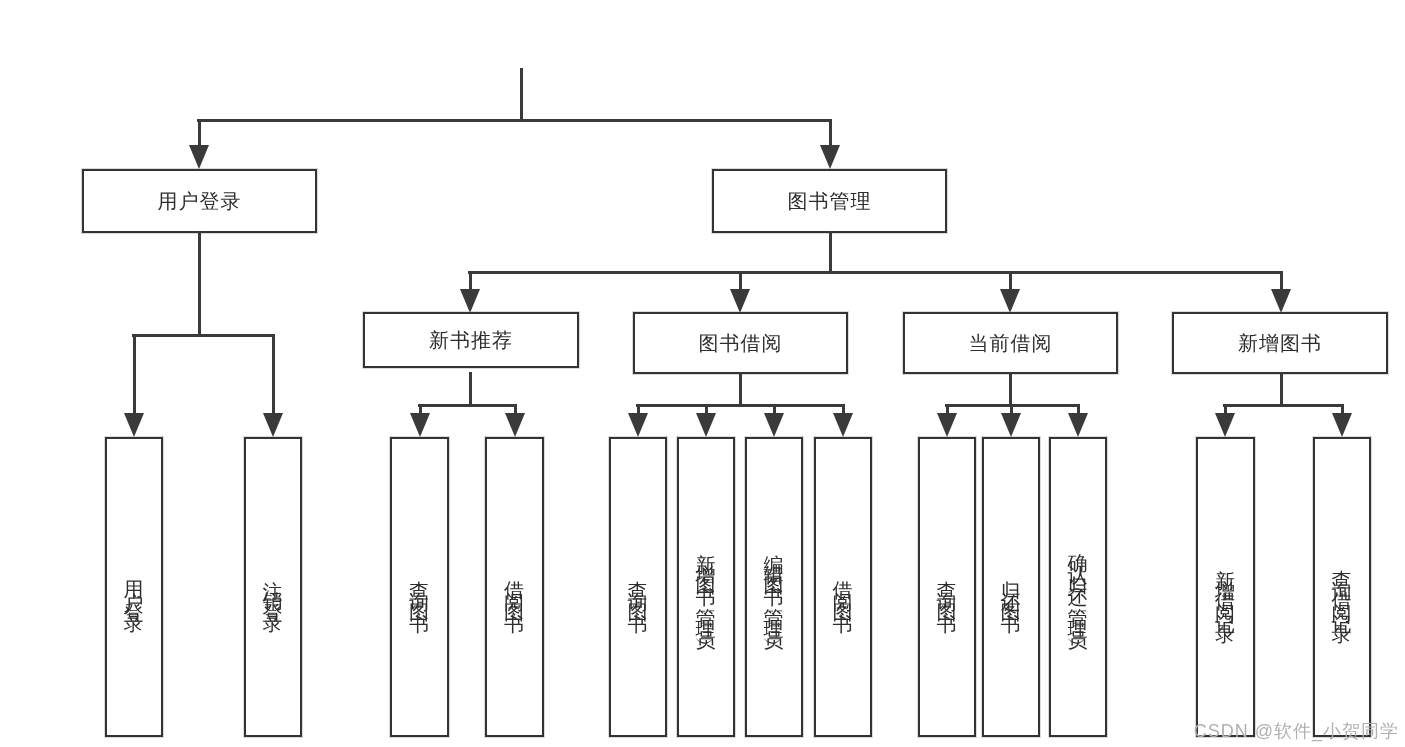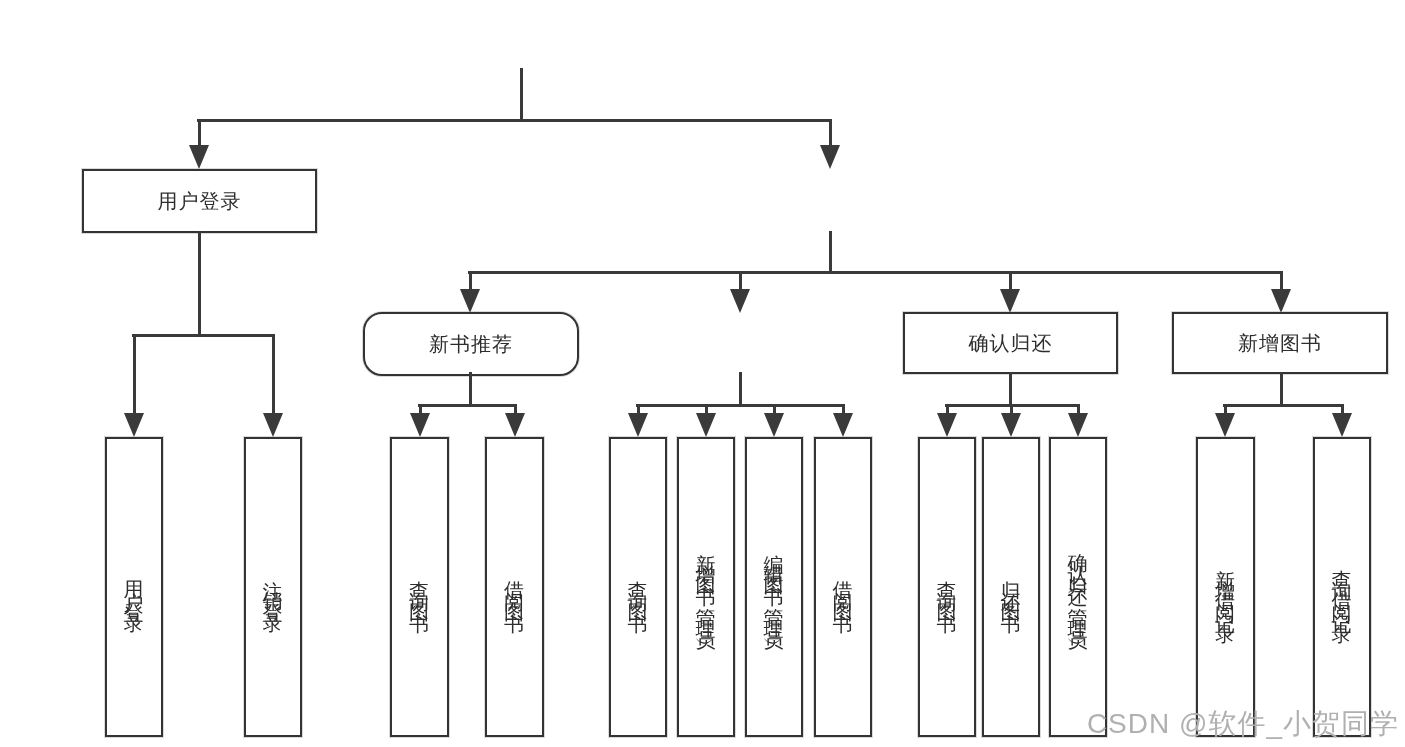--- a/index.html
+++ b/index.html
@@ -47,21 +47,21 @@
     width: 0;
     height: 0;
     border-left: 10px solid transparent;
     border-right: 10px solid transparent;
     border-top: 24px solid #3a3a3a;
   }
   .watermark {
     position: absolute;
     right: 6px;
     bottom: 4px;
-    font-size: 28px;
+    font-size: 18px;
     color: #b0b0b0;
     letter-spacing: 1px;
     z-index: 10;
     white-space: nowrap;
   }
 </style>
 </head>
 <body>
 
 <div class="canvas">
@@ -70,44 +70,50 @@
   <div class="vline" style="left:520px; top:68px; height:54px;"></div>
   <div class="hline" style="left:197px; top:119px; width:635px;"></div>
   <div class="vline" style="left:198px; top:119px; height:30px;"></div>
   <div class="arrow" style="left:189px; top:145px;"></div>
   <div class="vline" style="left:829px; top:119px; height:30px;"></div>
   <div class="arrow" style="left:820px; top:145px;"></div>
 
   <div class="node" style="left:82px; top:169px; width:235px; height:64px;">
     <span>用户登录</span>
   </div>
+  <div class="node" style="left:712px; top:169px; width:235px; height:64px;">
+    <span>图书管理</span>
+  </div>
 
   <div class="vline" style="left:198px; top:231px; height:106px;"></div>
   <div class="hline" style="left:132px; top:334px; width:143px;"></div>
   <div class="vline" style="left:133px; top:334px; height:80px;"></div>
   <div class="arrow" style="left:124px; top:413px;"></div>
   <div class="vline" style="left:272px; top:334px; height:80px;"></div>
   <div class="arrow" style="left:263px; top:413px;"></div>
 
   <div class="vline" style="left:829px; top:231px; height:43px;"></div>
   <div class="hline" style="left:468px; top:271px; width:815px;"></div>
   <div class="vline" style="left:469px; top:271px; height:20px;"></div>
   <div class="arrow" style="left:460px; top:289px;"></div>
   <div class="vline" style="left:739px; top:271px; height:20px;"></div>
   <div class="arrow" style="left:730px; top:289px;"></div>
   <div class="vline" style="left:1009px; top:271px; height:20px;"></div>
   <div class="arrow" style="left:1000px; top:289px;"></div>
   <div class="vline" style="left:1280px; top:271px; height:20px;"></div>
   <div class="arrow" style="left:1271px; top:289px;"></div>
 
-  <div class="node" style="left:363px; top:312px; width:216px; height:64px;border-radius:19px;">
+  <div class="node" style="left:363px; top:312px; width:216px; height:56px;">
     <span>新书推荐</span>
   </div>
+  <div class="node" style="left:633px; top:312px; width:215px; height:62px;">
+    <span>图书借阅</span>
+  </div>
   <div class="node" style="left:903px; top:312px; width:215px; height:62px;">
-    <span>确认归还</span>
+    <span>当前借阅</span>
   </div>
   <div class="node" style="left:1172px; top:312px; width:216px; height:62px;">
     <span>新增图书</span>
   </div>
 
   <div class="vline" style="left:469px; top:372px; height:35px;"></div>
   <div class="hline" style="left:418px; top:404px; width:99px;"></div>
   <div class="vline" style="left:419px; top:404px; height:14px;"></div>
   <div class="arrow" style="left:410px; top:413px;"></div>
   <div class="vline" style="left:514px; top:404px; height:14px;"></div>

